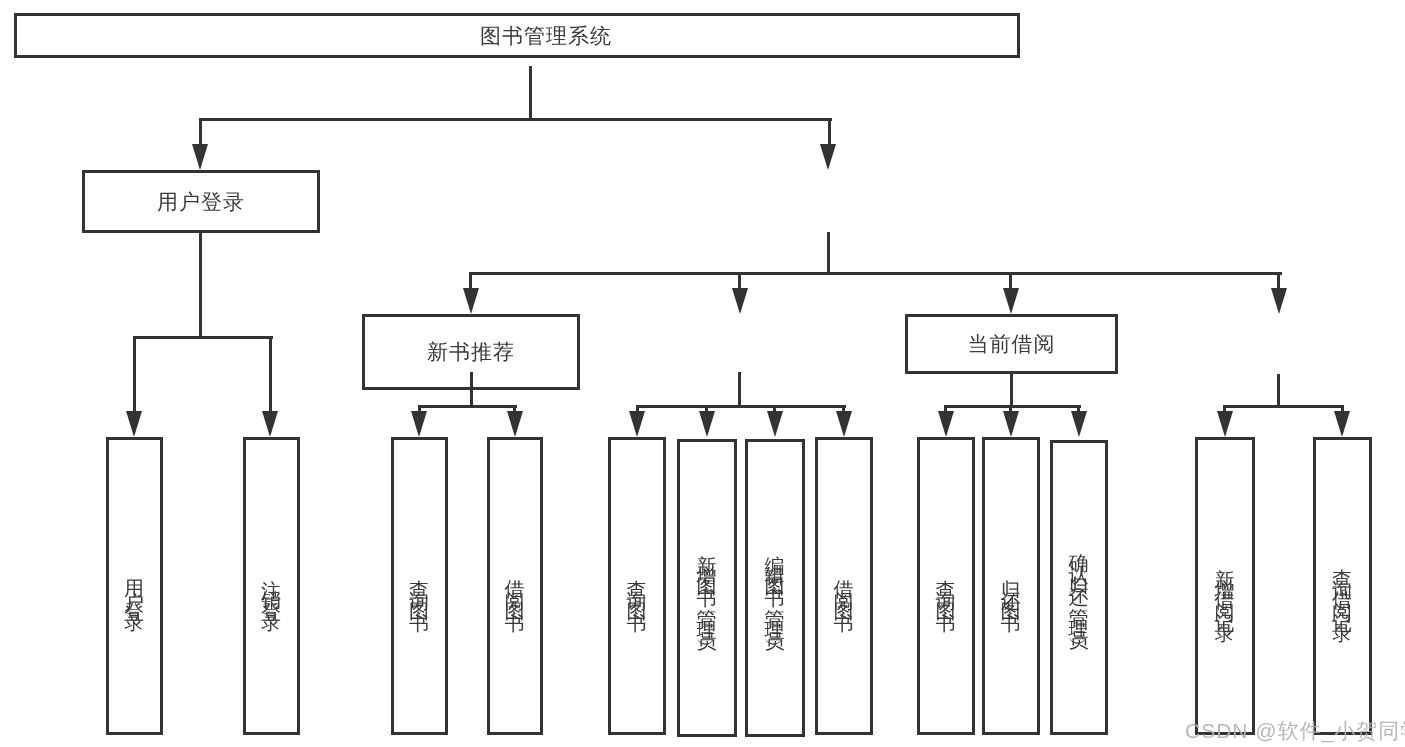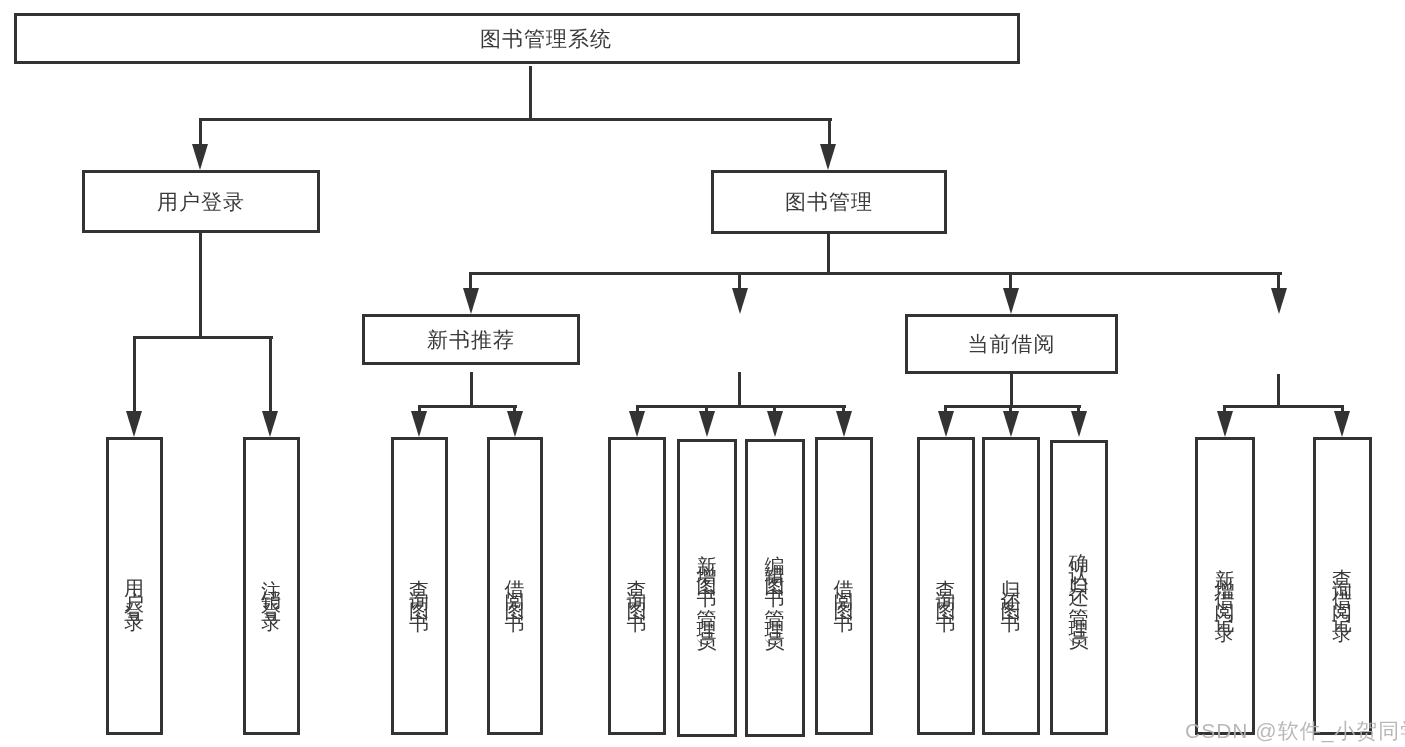--- a/index.html
+++ b/index.html
@@ -30,27 +30,26 @@
   .watermark{
     position:absolute;color:var(--wm);font-size:21px;letter-spacing:1px;
     z-index:5;opacity:.92;white-space:nowrap;
   }
 </style>
 </head>
 <body>
 
 <div class="canvas">
 
-  <div class="box" style="left:14px;top:13px;width:1006px;height:51px;padding-left:58px;">图书管理系统</div>
+  <div class="box" style="left:14px;top:13px;width:1006px;height:45px;padding-left:58px;">图书管理系统</div>
 
   <div class="box" style="left:82px;top:170px;width:238px;height:63px;">用户登录</div>
 
-  <div class="box" style="left:711px;top:170px;width:236px;height:64px;">图书管理</div>
 
-  <div class="box" style="left:362px;top:314px;width:218px;height:51px;">新书推荐</div>
+  <div class="box" style="left:362px;top:314px;width:218px;height:76px;">新书推荐</div>
 
 
   <div class="box" style="left:905px;top:314px;width:213px;height:60px;">当前借阅</div>
 
 
   <div class="box vbox" style="left:106px;top:437px;width:57px;height:298px;">用户登录</div>
   <div class="box vbox" style="left:243px;top:437px;width:57px;height:298px;">注销登录</div>
 
   <div class="box vbox" style="left:391px;top:437px;width:57px;height:298px;">查询图书</div>
   <div class="box vbox" style="left:487px;top:437px;width:56px;height:298px;">借阅图书</div>

